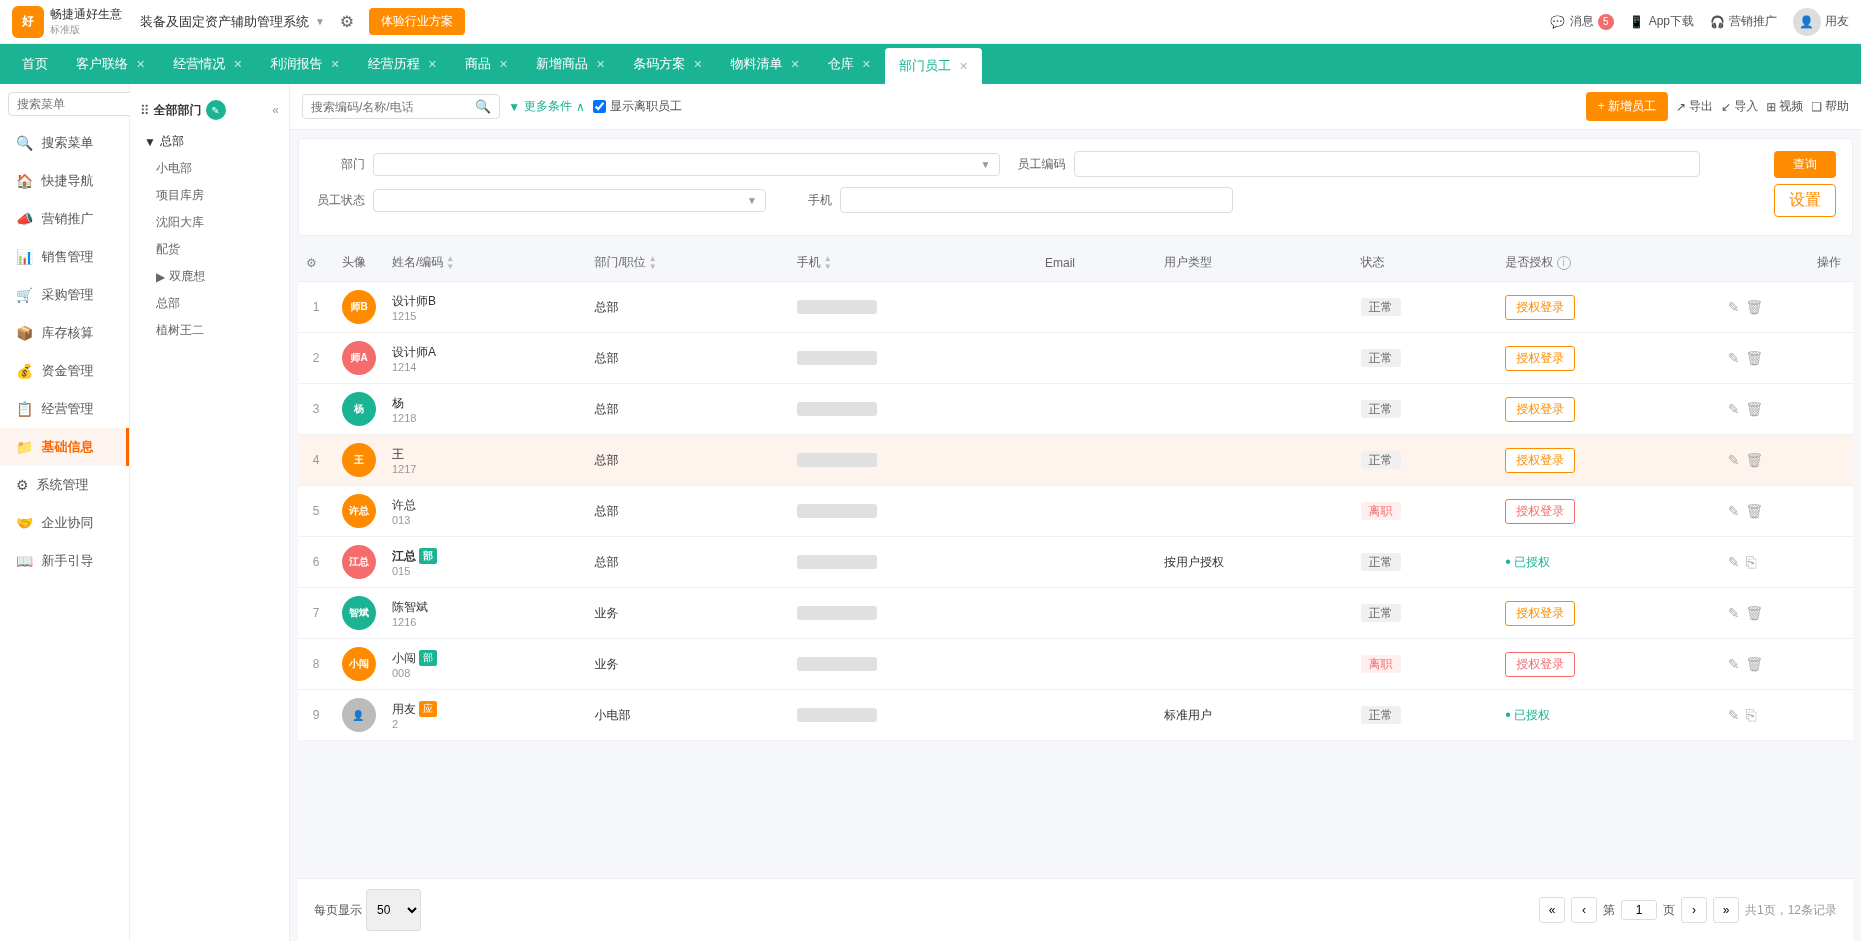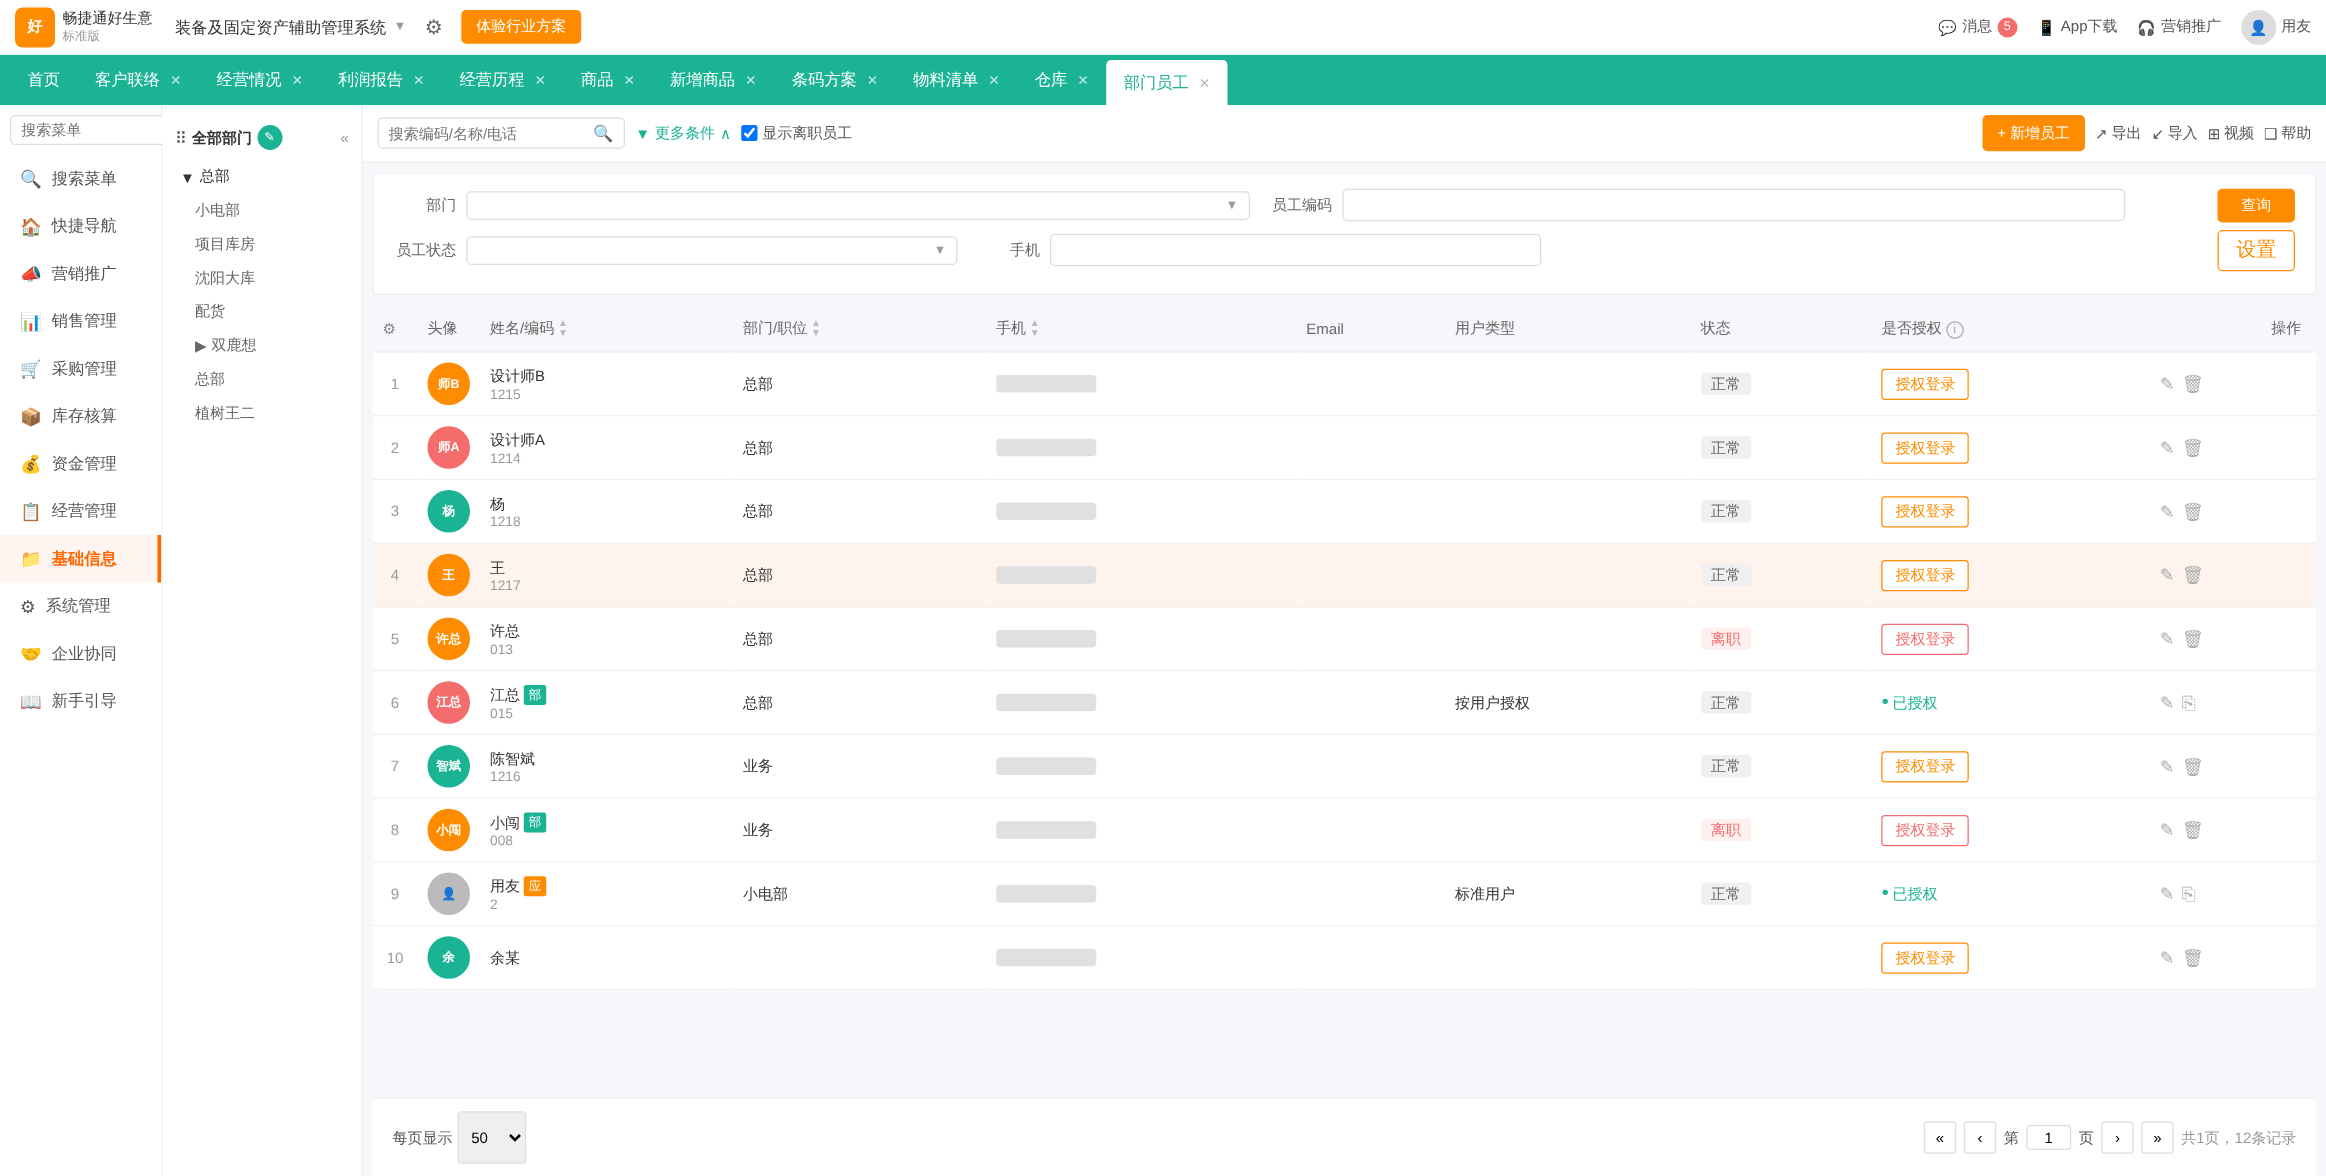--- a/index.html
+++ b/index.html
@@ -515,21 +515,21 @@
               </div>
             </td>
           </tr>
 
           <tr>
             <td style="text-align:center;color:#999">6</td>
             <td>
               <div class="avatar-circle" style="background:#f56c6c">江总</div>
             </td>
             <td>
-              <div style="font-weight:400">江总<span class="dept-badge">部</span></div>
+              <div style="font-weight:700">江总<span class="dept-badge">部</span></div>
               <div style="color:#999;font-size:11px">015</div>
             </td>
             <td>总部</td>
             <td><span class="phone-blur"></span></td>
             <td></td>
             <td>按用户授权</td>
             <td><span class="status-normal">正常</span></td>
             <td>
                 <span class="authorized">已授权</span>
               </td>
@@ -605,42 +605,20 @@
                 <span class="authorized">已授权</span>
               </td>
             <td>
               <div class="op-btns">
                 <button class="op-btn">✎</button>
                 <button class="op-btn">⎘</button>
               </div>
             </td>
           </tr>
 
-          <tr>
-            <td style="text-align:center;color:#999">10</td>
-            <td>
-              <div class="avatar-circle" style="background:#1ab394">余</div>
-            </td>
-            <td>
-                <div style="font-weight:500">余某</div>
-                <div style="color:#999;font-size:11px"></div>
-              </td>
-            <td></td>
-            <td><span class="phone-blur"></span></td>
-            <td></td>
-            <td></td>
-            <td></td>
-            <td><button class="auth-btn">授权登录</button></td>
-            <td>
-              <div class="op-btns">
-                <button class="op-btn">✎</button>
-                <button class="op-btn">🗑</button>
-              </div>
-            </td>
-          </tr>
         </tbody>
       </table>
     </div>
 
     <div class="pagination">
       <div class="pagination-left">
         <span>每页显示</span>
         <select class="pagination-select">
           <option>50</option>
           <option>100</option>

